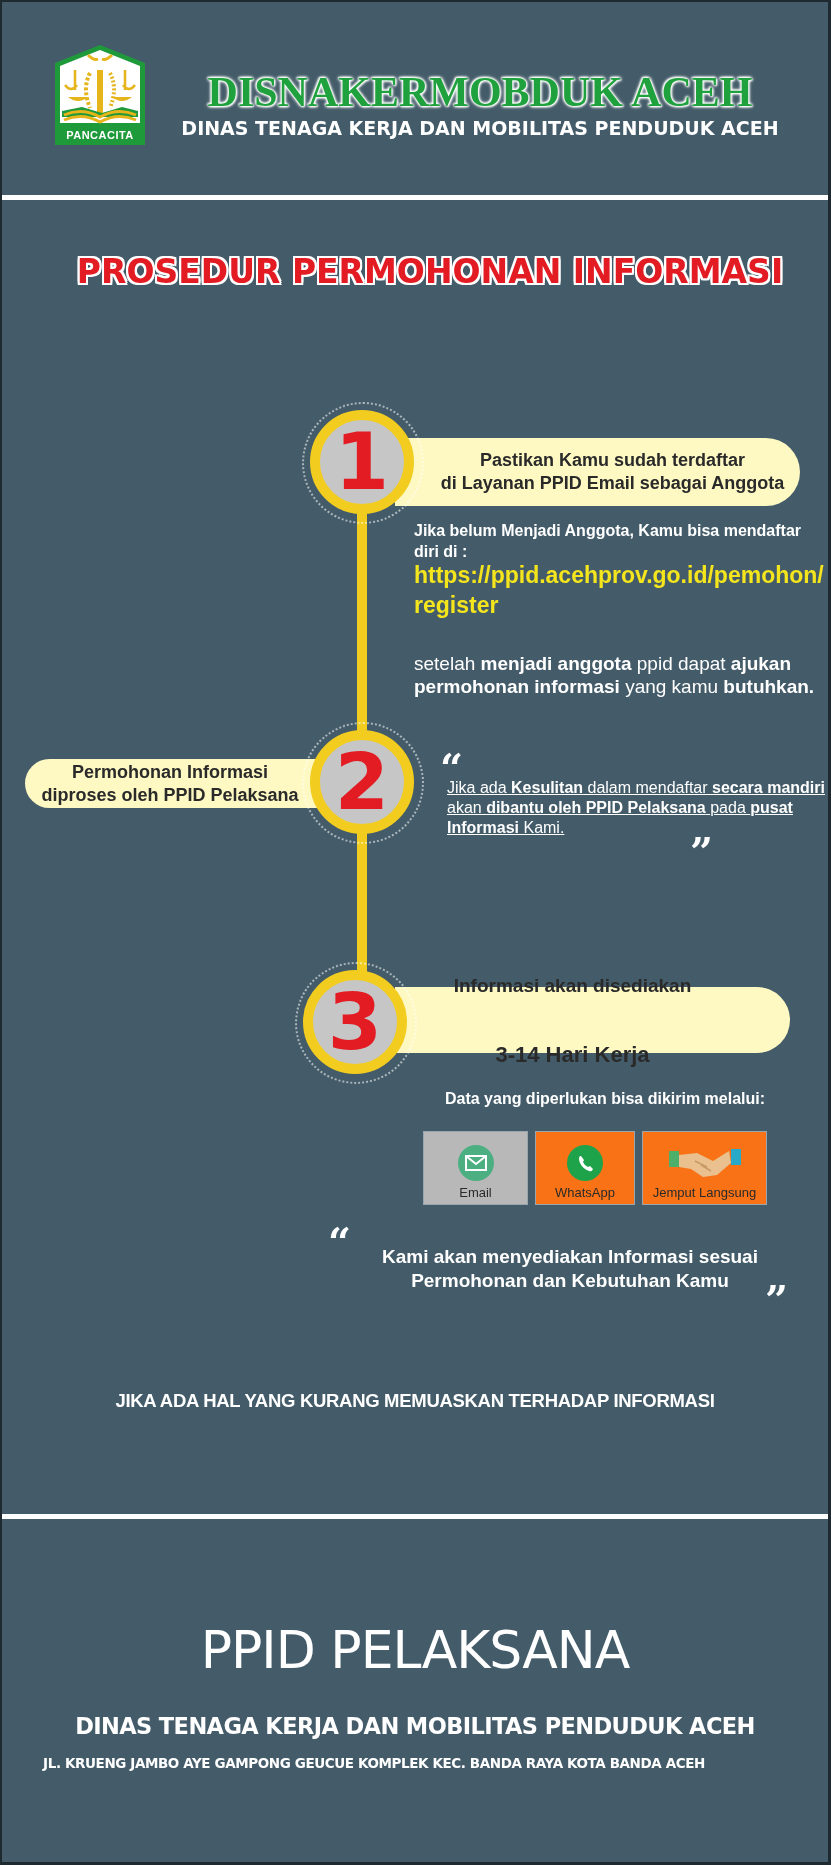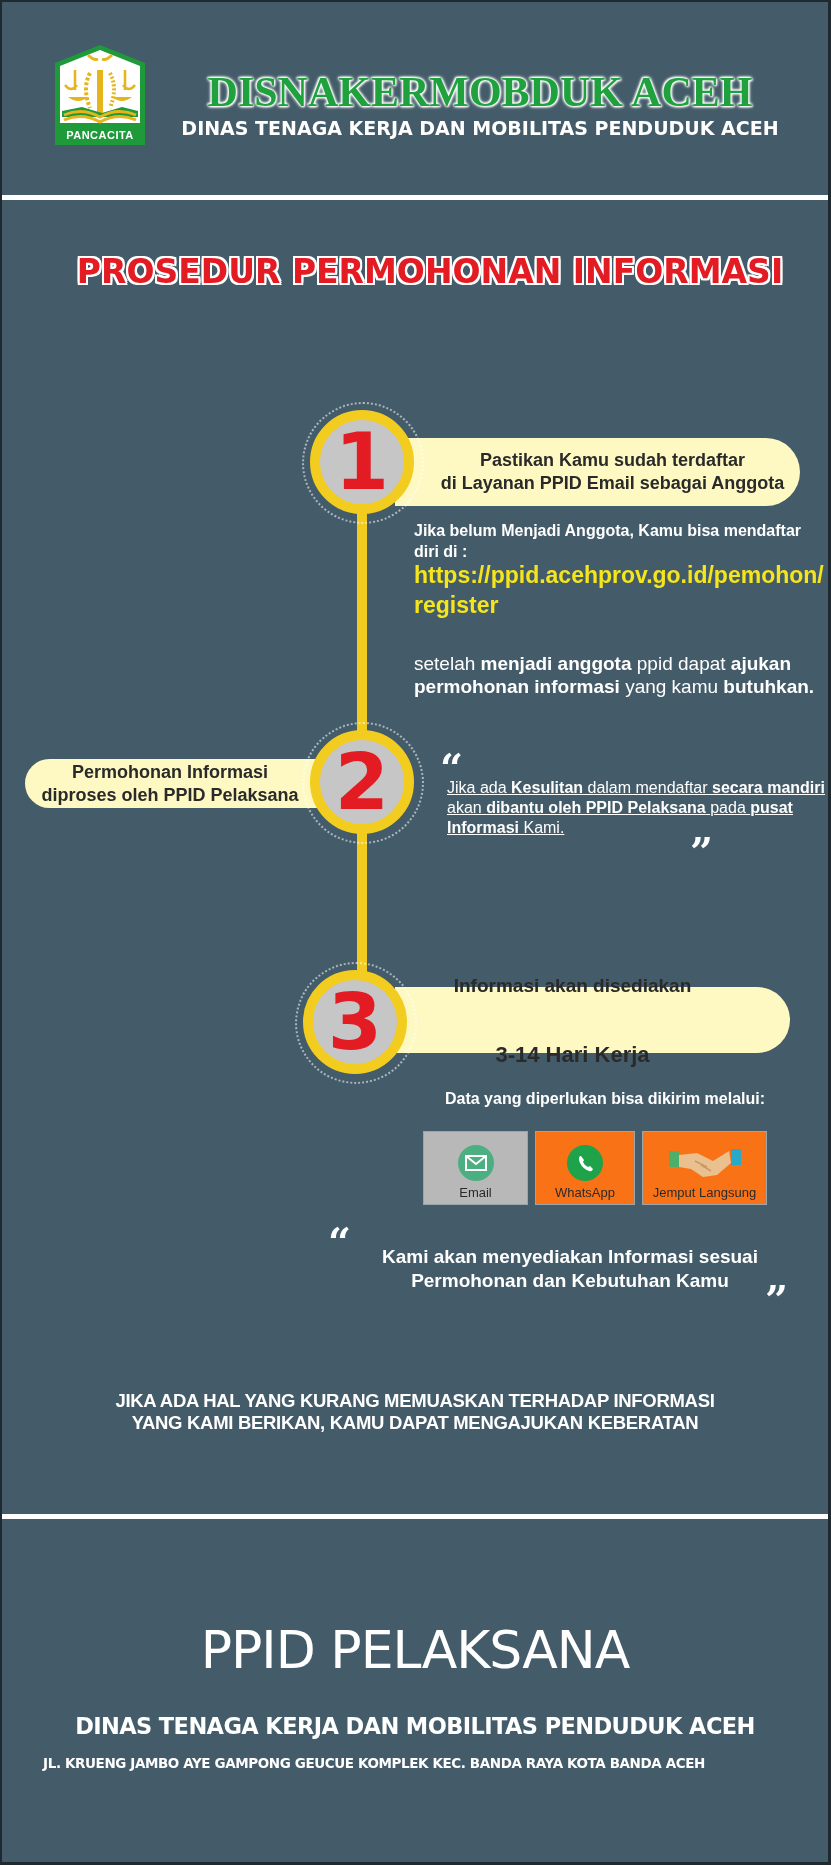--- a/index.html
+++ b/index.html
@@ -197,20 +197,19 @@
 
 <div class="abs quote-mark" style="left:328px; top:1222px;">“</div>
 <div class="abs closing t-white">
   <div>Kami akan menyediakan Informasi sesuai</div>
   <div>Permohonan dan Kebutuhan Kamu</div>
 </div>
 <div class="abs quote-mark" style="left:765px; top:1280px;">”</div>
 
 <div class="abs notice">
   <div>JIKA ADA HAL YANG KURANG MEMUASKAN TERHADAP INFORMASI</div>
-  <div>YANG KAMI BERIKAN, KAMU DAPAT MENGAJUKAN KEBERATAN</div>
 </div>
 
 <div class="abs rule" style="top:1514px;"></div>
 
 <div class="abs footer-title">PPID PELAKSANA</div>
 <div class="abs footer-sub">DINAS TENAGA KERJA DAN MOBILITAS PENDUDUK ACEH</div>
 <div class="abs footer-addr">JL. KRUENG JAMBO AYE GAMPONG GEUCUE KOMPLEK KEC. BANDA RAYA KOTA BANDA ACEH</div>
 
 </body></html>

